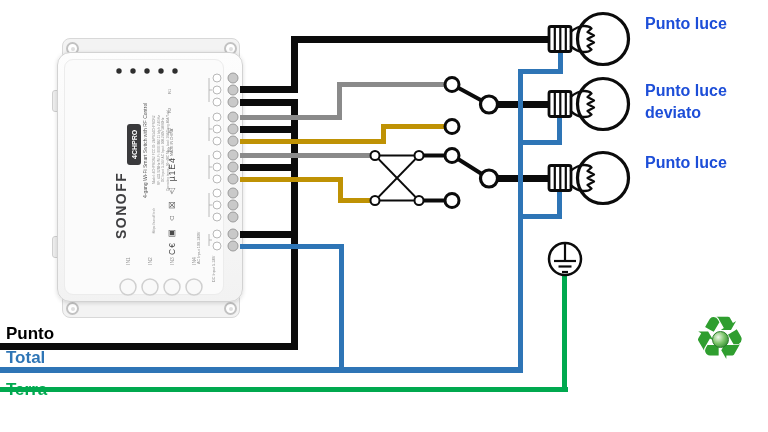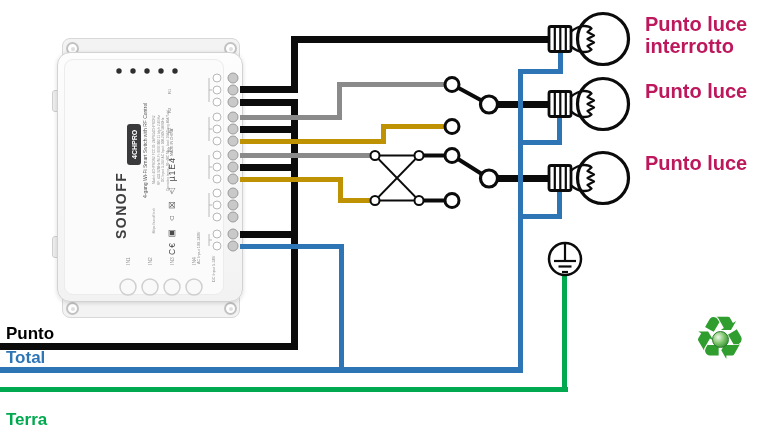--- a/index.html
+++ b/index.html
@@ -34,22 +34,22 @@
   .tagline{left:140px;top:123px;width:10px;height:54px;font-size:5px;color:#555;}
   .spec{width:5px;height:56px;top:122px;font-size:3.2px;color:#8f8f8f;}
   .madein{left:169px;top:124px;width:5px;height:42px;font-size:3.6px;color:#777;}
   .certs{left:162px;top:177px;width:20px;height:58px;font-size:8.5px;color:#4a4a4a;letter-spacing:1px;}
   .url{left:151px;top:209px;width:5px;height:26px;font-size:3.2px;color:#999;}
   .rlabel{width:6px;height:16px;left:166px;font-size:4px;color:#8a8a8a;}
   .aclabel{left:196px;top:226px;width:6px;height:44px;font-size:3.8px;color:#8a8a8a;}
   .dclabel{left:211px;top:252px;width:6px;height:34px;font-size:3.8px;color:#8a8a8a;}
   .inlabel{width:8px;height:18px;top:252px;font-size:5px;color:#969696;}
   
-  .lightlabel{position:absolute;left:645px;width:120px;font-size:20px;line-height:22px;
-              font-weight:bold;color:#be185d;z-index:9;}
+  .lightlabel{position:absolute;left:645px;width:120px;font-size:16px;line-height:22px;
+              font-weight:bold;color:#1d4ed8;z-index:9;}
   .supplylabel{position:absolute;left:6px;font-size:17px;font-weight:bold;z-index:9;}
   .overlay{position:absolute;left:0;top:0;z-index:7;}
   .bulb{position:absolute;left:544px;z-index:8;}
   .recycle{position:absolute;left:688px;top:306px;width:64px;height:64px;font-size:60px;
            line-height:64px;text-align:center;color:#2f9e2f;z-index:9;
            font-family:"DejaVu Sans",sans-serif;}
   .globe{position:absolute;left:24px;top:25px;width:15px;height:15px;border-radius:50%;
          background:radial-gradient(circle at 35% 35%,#eef7e8,#7cc46a 45%,#2e8b2e 85%);
          border:1px solid #2a7a2a;}
 </style>
@@ -242,26 +242,26 @@
 </svg>
 <svg class="bulb" style="top:145px;" width="92" height="66" viewBox="0 0 92 66">
   <circle cx="59" cy="33" r="25.5" fill="#fff" stroke="#0b0b0b" stroke-width="3.2"></circle>
   <rect x="5" y="20.5" width="22" height="25" rx="2" fill="#fff" stroke="#0b0b0b" stroke-width="2.8"></rect>
   <path d="M10.8,21.5 V44.5 M16.3,21.5 V44.5 M21.8,21.5 V44.5" stroke="#0b0b0b" stroke-width="2.2" fill="none"></path>
   <path d="M27,25.5 C35.5,18.5 44,19 47.5,22.5 L43.5,26 L50,29.5 L43.5,33 L50,36.5 L43.5,40 L47.5,43.5 C44,47 35.5,47.5 27,40.5" fill="none" stroke="#0b0b0b" stroke-width="2.3" stroke-linejoin="round" stroke-linecap="round"></path>
 </svg>
 
 <div class="lightlabel" style="top:13px;">
   <div>Punto luce</div>
-  <div>interrotto</div>
 </div>
 <div class="lightlabel" style="top:80px;">
   <div>Punto luce</div>
+  <div>deviato</div>
 </div>
 <div class="lightlabel" style="top:152px;">
   <div>Punto luce</div>
 </div>
 
 <div class="supplylabel" style="top:324px;color:#000;">Punto</div>
 <div class="supplylabel" style="top:348px;color:#2e75b6;">Total</div>
-<div class="supplylabel" style="top:410px;color:#00a94f;">Terra</div>
+<div class="supplylabel" style="top:380px;color:#00a94f;">Terra</div>
 
 <div class="recycle">♻<span class="globe"></span></div>
 
 </body></html>

